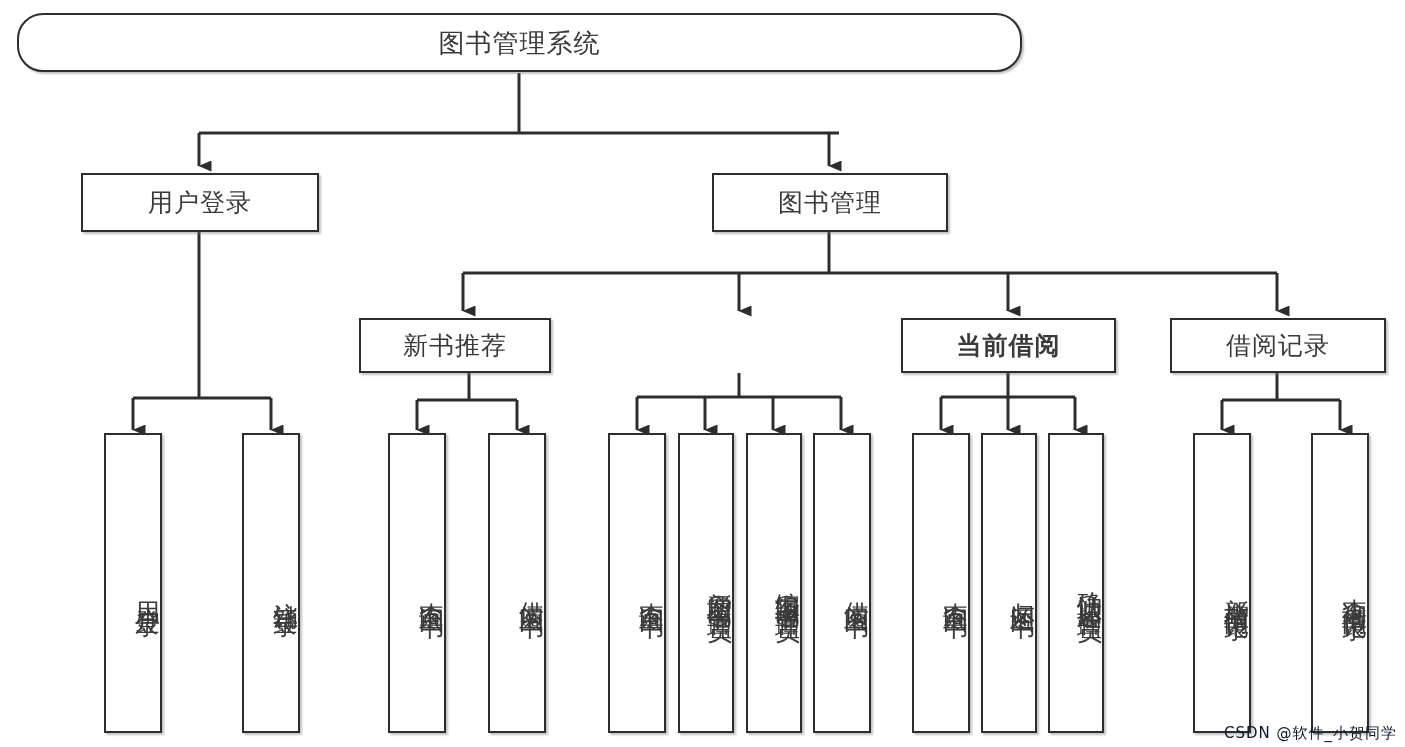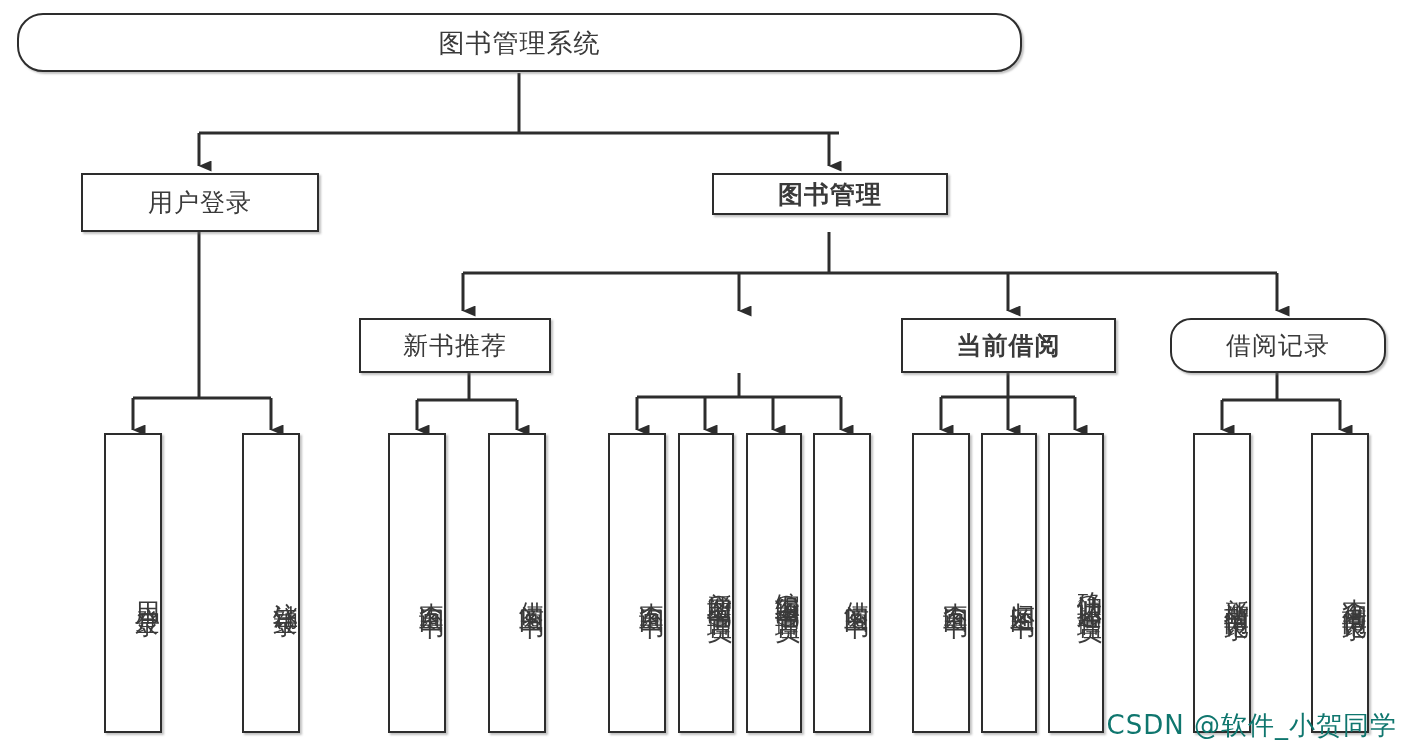--- a/index.html
+++ b/index.html
@@ -41,22 +41,22 @@
     justify-content:center;
   }
   .node.leaf .vtext{
     writing-mode:vertical-rl;
     text-orientation:upright;
     display:block;
   }
   .watermark{
     position:absolute;
     right:8px;bottom:4px;
-    font-size:26px;
-    color:#0f766e;
+    font-size:15px;
+    color:#0f172a;
     letter-spacing:1px;
     z-index:5;
     white-space:nowrap;
   }
 </style>
 </head>
 <body>
 
 <div id="canvas">
 
@@ -110,31 +110,31 @@
     </g>
   </svg>
 
   <div class="node horiz root" style="left:17px;top:13px;width:1005px;height:59px;">
     <span>图书管理系统</span>
   </div>
 
   <div class="node horiz" style="left:81px;top:173px;width:238px;height:59px;">
     <span>用户登录</span>
   </div>
-  <div class="node horiz" style="left:712px;top:173px;width:236px;height:42px;font-weight:bold;">
+  <div class="node horiz" style="left:712px;top:173px;width:236px;height:59px;">
     <span>图书管理</span>
   </div>
 
   <div class="node horiz" style="left:359px;top:318px;width:192px;height:55px;">
     <span>新书推荐</span>
   </div>
   <div class="node horiz" style="left:901px;top:318px;width:215px;height:55px;font-weight:bold;">
     <span>当前借阅</span>
   </div>
-  <div class="node horiz" style="left:1170px;top:318px;width:216px;height:55px;border-radius:21px;">
+  <div class="node horiz" style="left:1170px;top:318px;width:216px;height:55px;">
     <span>借阅记录</span>
   </div>
 
   <div class="node leaf" style="left:104px;top:433px;width:58px;height:300px;">
     <span class="vtext">用户登录</span>
   </div>
   <div class="node leaf" style="left:242px;top:433px;width:58px;height:300px;">
     <span class="vtext">注销登录</span>
   </div>
 

